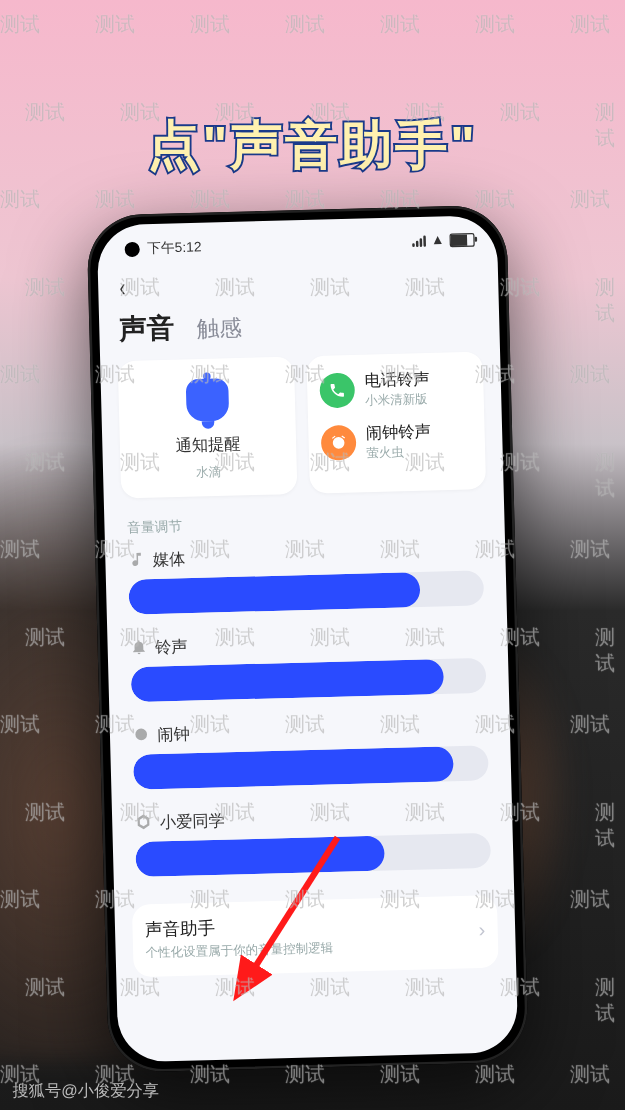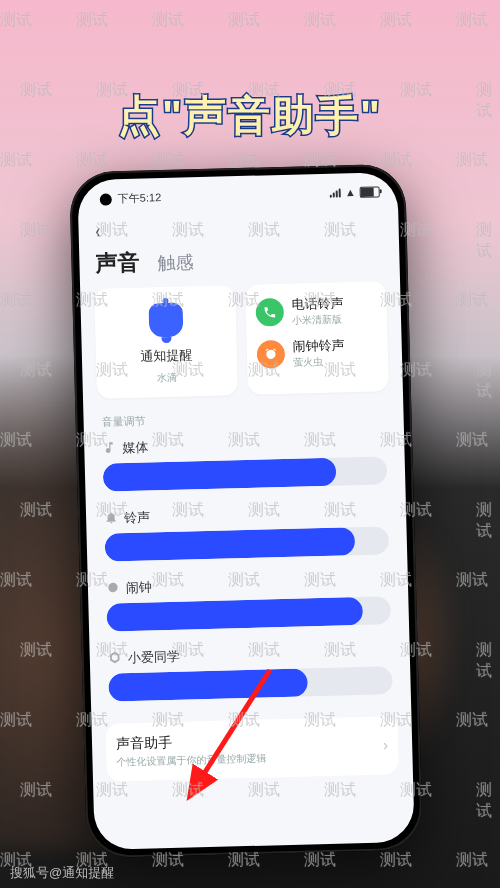--- a/index.html
+++ b/index.html
@@ -294,14 +294,14 @@
       <span style="left: 476px; top: 780px;">测试</span>
       <span style="left: 0px; top: 850px;">测试</span>
       <span style="left: 76px; top: 850px;">测试</span>
       <span style="left: 152px; top: 850px;">测试</span>
       <span style="left: 228px; top: 850px;">测试</span>
       <span style="left: 304px; top: 850px;">测试</span>
       <span style="left: 380px; top: 850px;">测试</span>
       <span style="left: 456px; top: 850px;">测试</span>
     </div>
 
-  <div class="credit">搜狐号@通知提醒</div>
+  <div class="credit">搜狐号@小俊爱分享</div>
 </div>
 
 </body></html>

